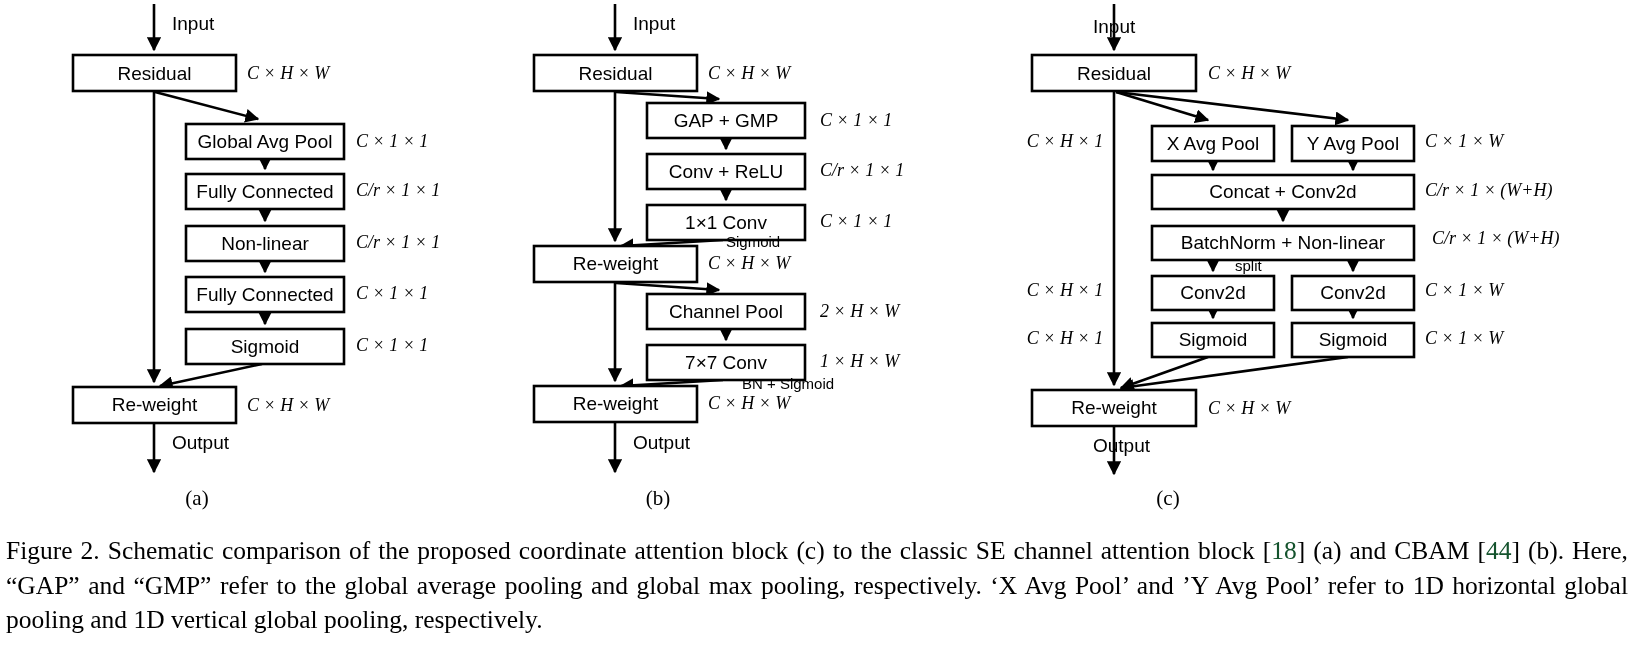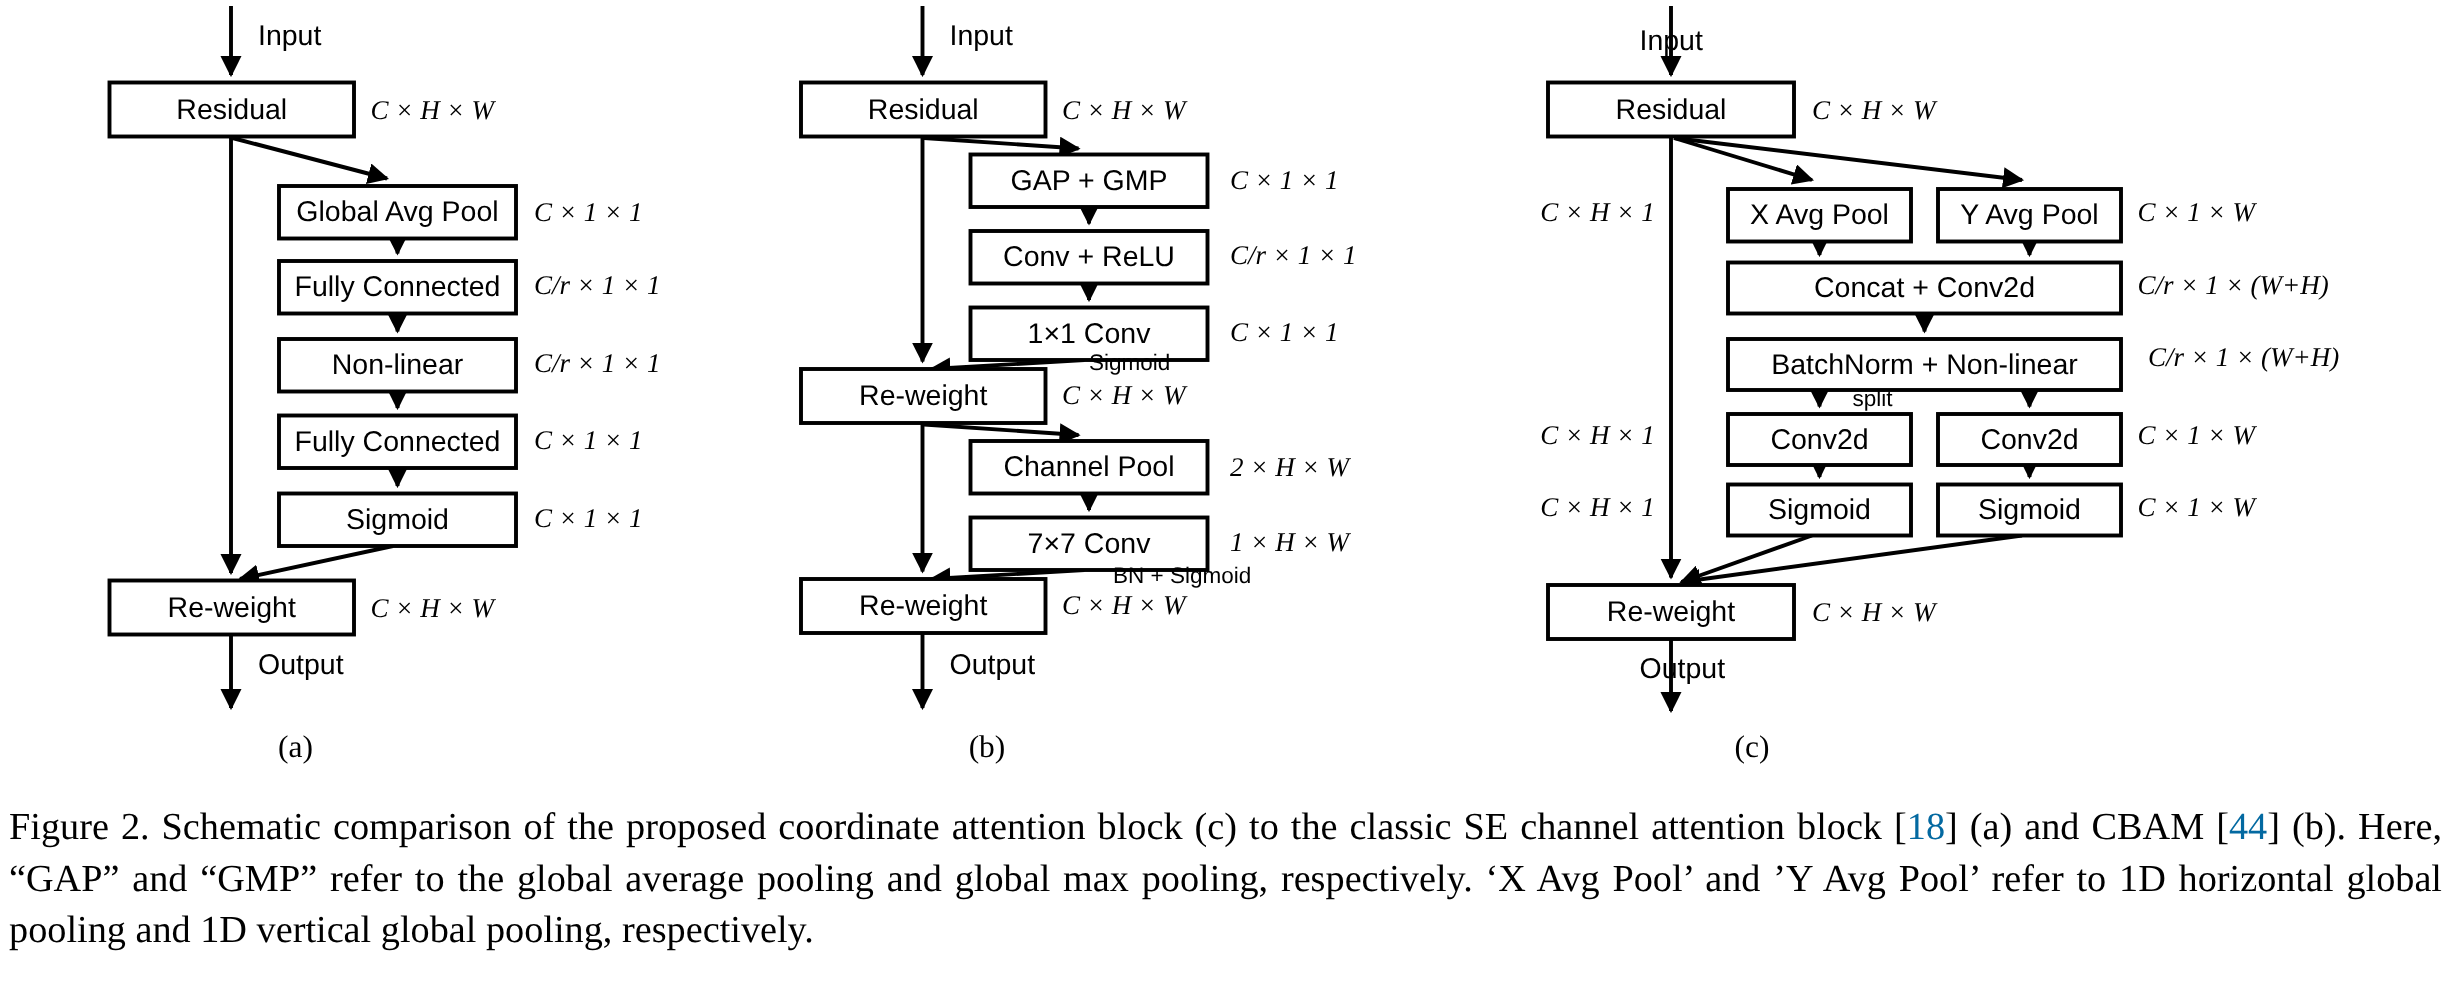--- a/index.html
+++ b/index.html
@@ -9,21 +9,21 @@
   .box-rect{fill:#ffffff;stroke:#000000;stroke-width:2.6;}
   .box-label{font-family:"Liberation Sans",sans-serif;font-size:19px;fill:#000;text-anchor:middle;dominant-baseline:middle;}
   .flow{stroke:#000;stroke-width:2.6;fill:none;}
   .dim-label{font-family:"Liberation Serif",serif;font-style:italic;font-size:18px;fill:#000;dominant-baseline:middle;}
   .edge-label{font-family:"Liberation Sans",sans-serif;font-size:15px;fill:#000;dominant-baseline:middle;}
   .io-label{font-family:"Liberation Sans",sans-serif;font-size:19px;fill:#000;dominant-baseline:middle;}
   .panel-tag{font-family:"Liberation Serif",serif;font-size:21px;fill:#000;text-anchor:middle;dominant-baseline:middle;}
   #caption{position:absolute;left:6px;top:534px;width:1622px;
            font-family:"Liberation Serif",serif;font-size:25.5px;line-height:1.36;
            color:#000;text-align:justify;}
-  #caption .cite{color:#0369a1;}
+  #caption .cite{color:#14532d;}
 </style>
 </head>
 <body>
 
 <div id="figure-root">
 
   <svg class="diagram" viewBox="0 0 1632 530">
     <defs>
       <marker id="arrow" viewBox="0 0 10 10" refX="9" refY="5" markerWidth="5.4" markerHeight="5.4" orient="auto-start-reverse">
         <path d="M 0 0 L 10 5 L 0 10 z" fill="#000"></path>

